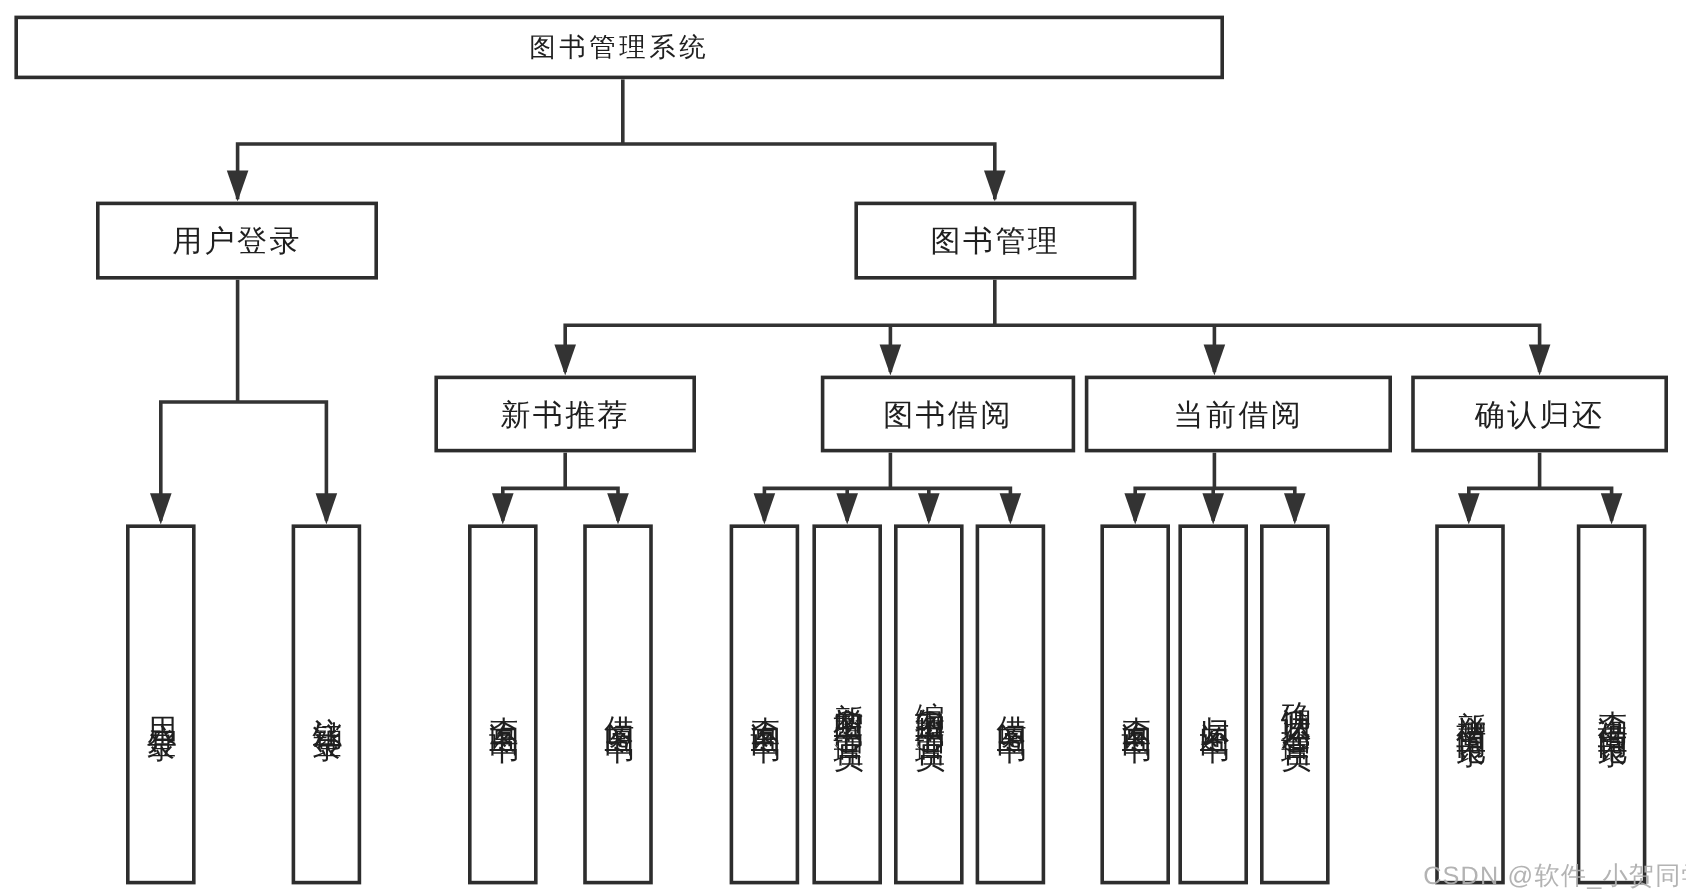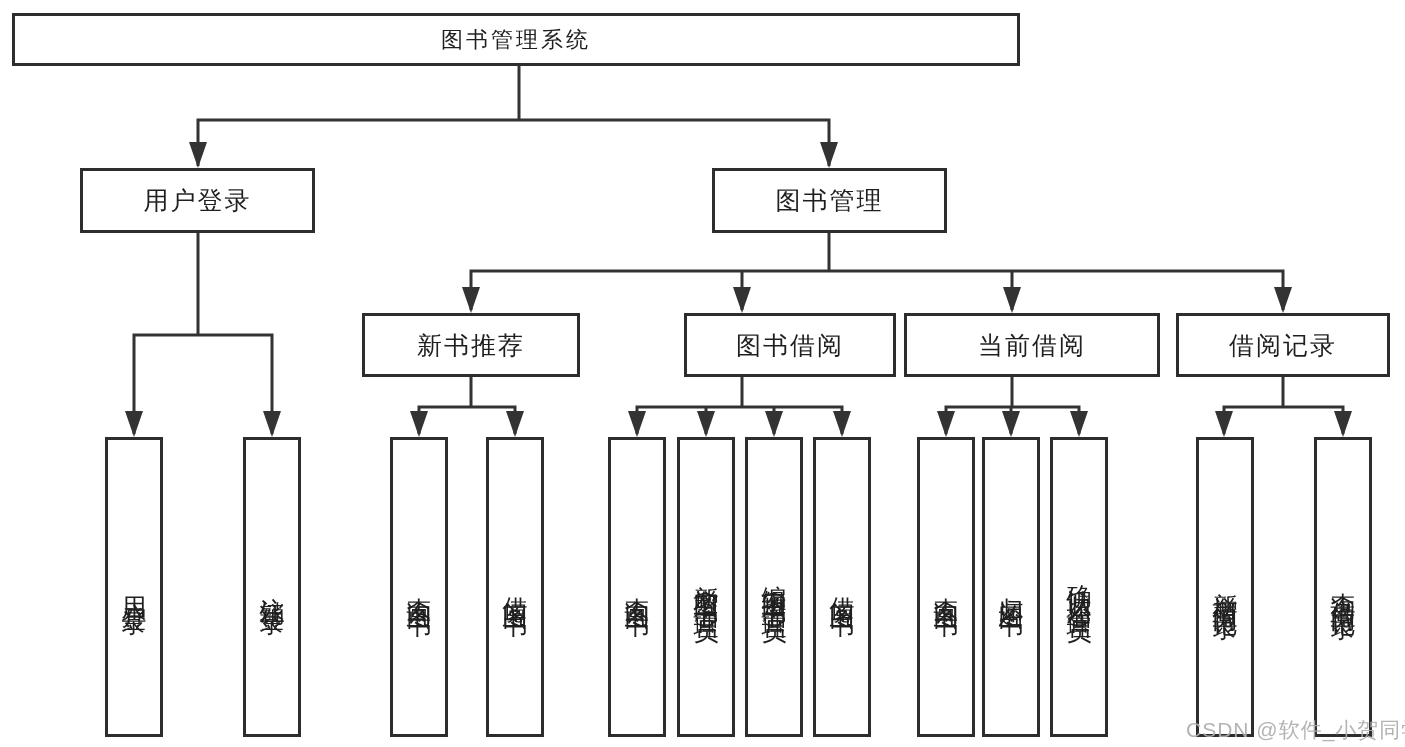--- a/index.html
+++ b/index.html
@@ -147,21 +147,21 @@
   <div class="node lv3 n-rec">
     <span>新书推荐</span>
   </div>
   <div class="node lv3 n-bor">
     <span>图书借阅</span>
   </div>
   <div class="node lv3 n-cur">
     <span>当前借阅</span>
   </div>
   <div class="node lv3 n-log">
-    <span>借阅记录</span>
+    <span>确认归还</span>
   </div>
 
   <div class="node leaf l-a1">
     <span class="vtext">用户登录</span>
   </div>
   <div class="node leaf l-a2">
     <span class="vtext">注销登录</span>
   </div>
 
   <div class="node leaf l-b1">

